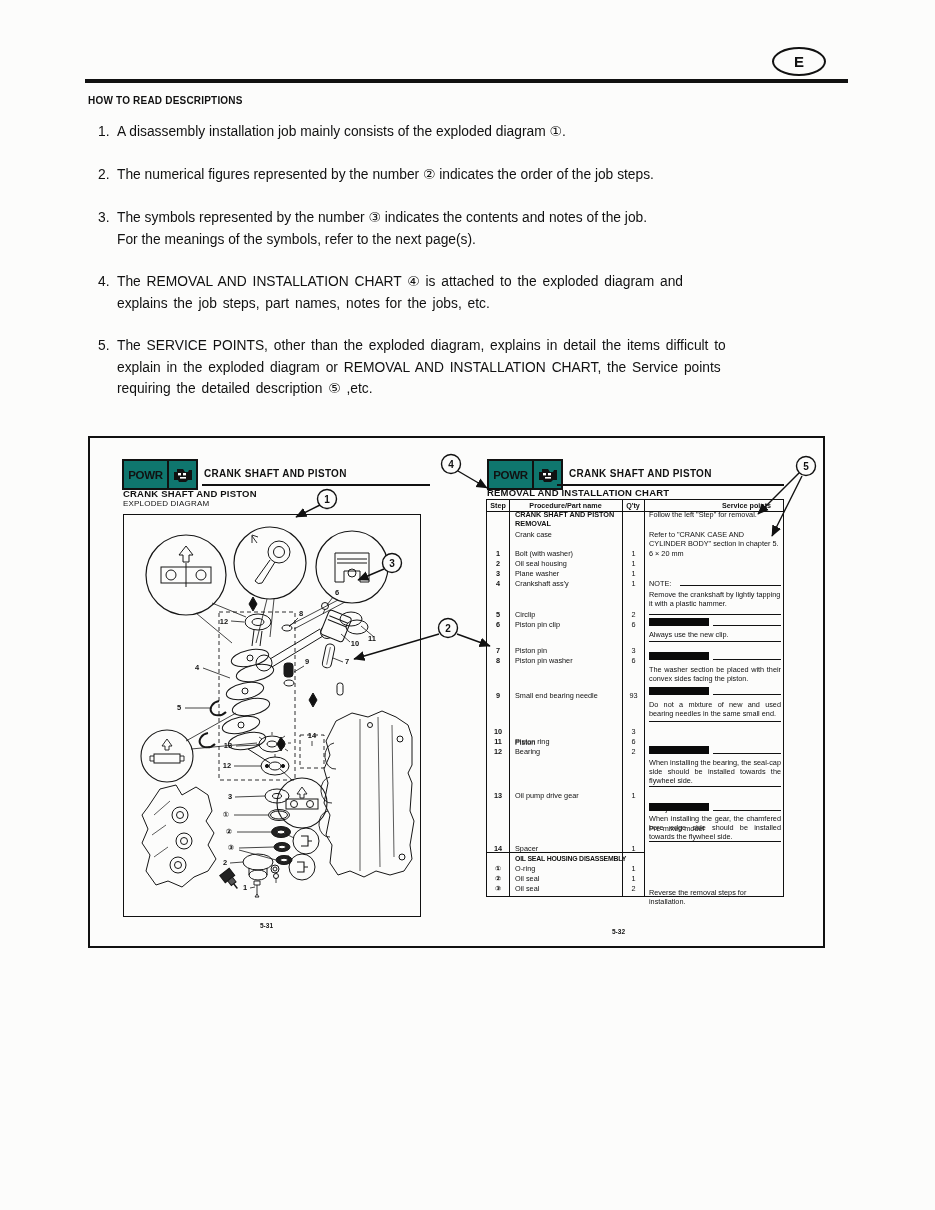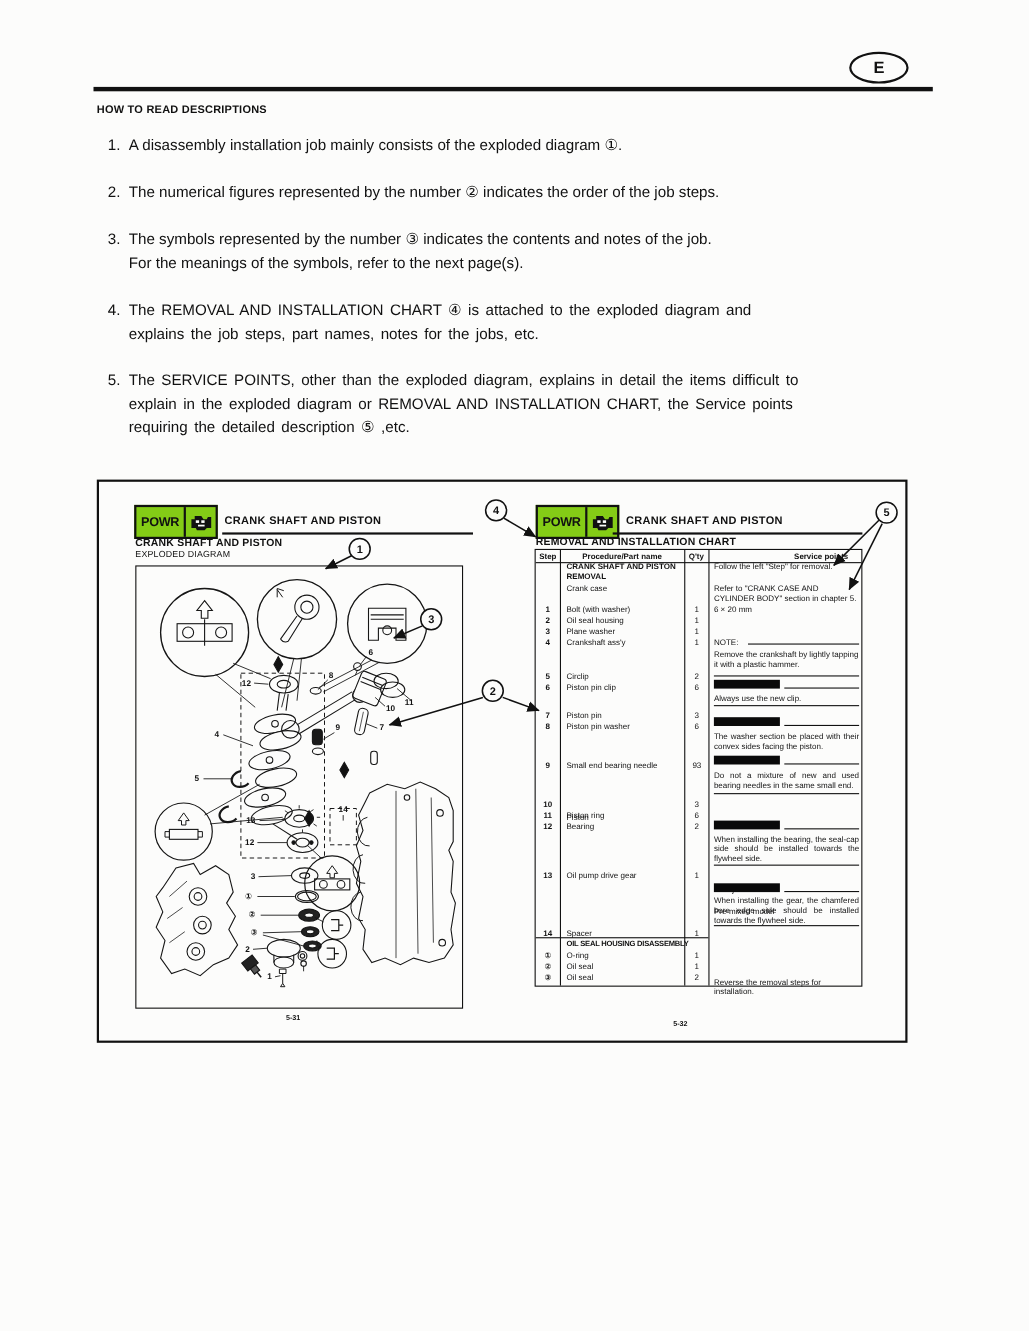--- a/index.html
+++ b/index.html
@@ -10,21 +10,21 @@
   #e-badge{left:772px;top:47px;width:50px;height:25px;border:2px solid #111;border-radius:50%;
            display:flex;align-items:center;justify-content:center;font-weight:bold;font-size:15px;}
   #top-rule{left:85px;top:79px;width:763px;height:4px;background:#111;}
   #main-heading{left:88px;top:95px;font-size:10px;font-weight:bold;letter-spacing:.2px;}
   .item{position:absolute;left:98px;width:747px;display:flex;font-size:13.8px;line-height:21.5px;}
   .item .num{width:18px;flex:none;}
   .item .txt{flex:1;white-space:pre-line;margin-left:1px;}
   .item.ws .txt{word-spacing:2px;}
   
   #figure{left:88px;top:436px;width:733px;height:508px;border:2px solid #111;background:#fcfcfb;}
-  .powr-badge{display:flex;width:72px;height:27px;border:2px solid #111;background:#84cc16;}
+  .powr-badge{display:flex;width:72px;height:27px;border:2px solid #111;background:#0f766e;}
   .powr-badge .ptxt{width:43px;display:flex;align-items:center;justify-content:center;
                     font-weight:bold;font-size:11.5px;letter-spacing:-0.3px;border-right:2px solid #111;}
   .powr-badge .picon{flex:1;display:flex;align-items:center;justify-content:center;}
   .chap-title{font-size:10px;font-weight:bold;letter-spacing:.3px;white-space:nowrap;}
   .title-rule{height:1.5px;background:#111;}
   .sub1{font-size:9.5px;font-weight:bold;letter-spacing:.2px;}
   .sub2{font-size:8px;font-weight:normal;letter-spacing:.2px;}
   .pgnum{font-size:6.5px;font-weight:bold;}
   #diagram-box{left:33px;top:76px;width:296px;height:401px;border:1.5px solid #111;background:#fcfcfb;}
   

